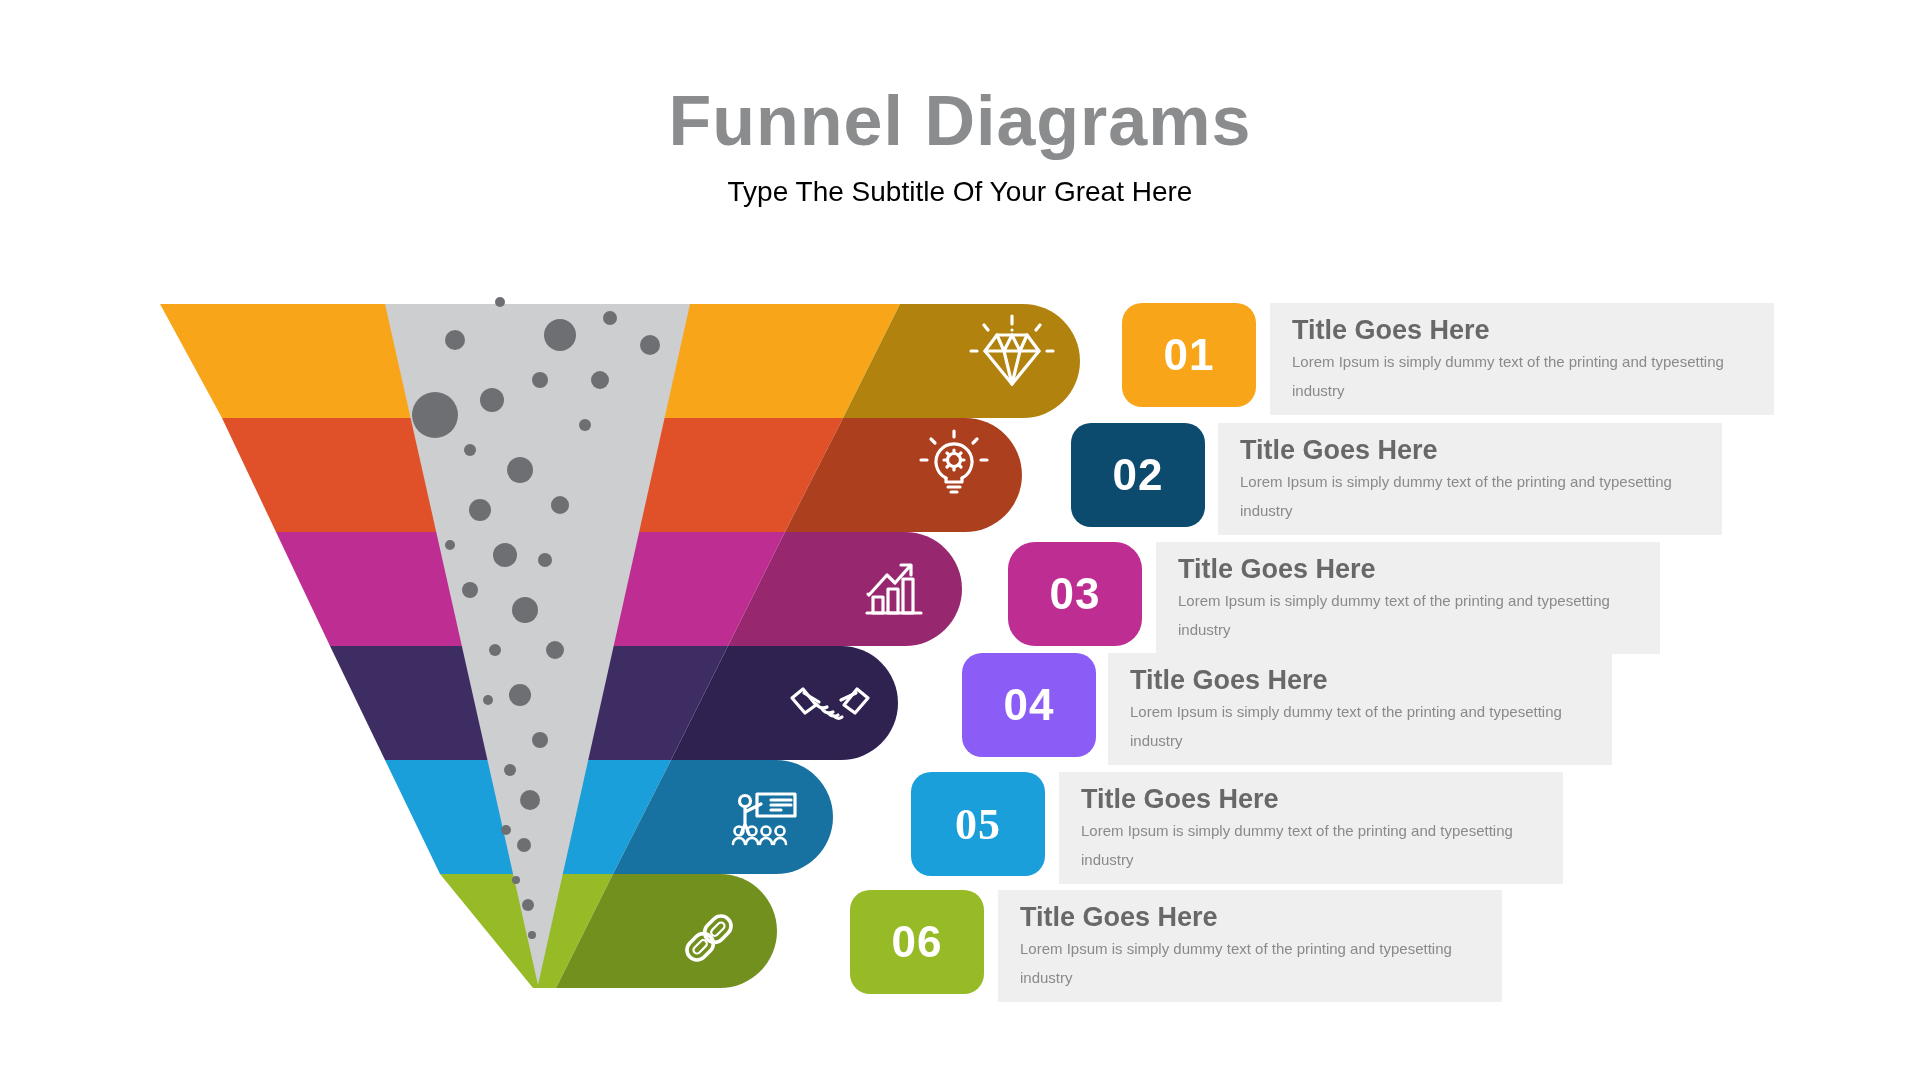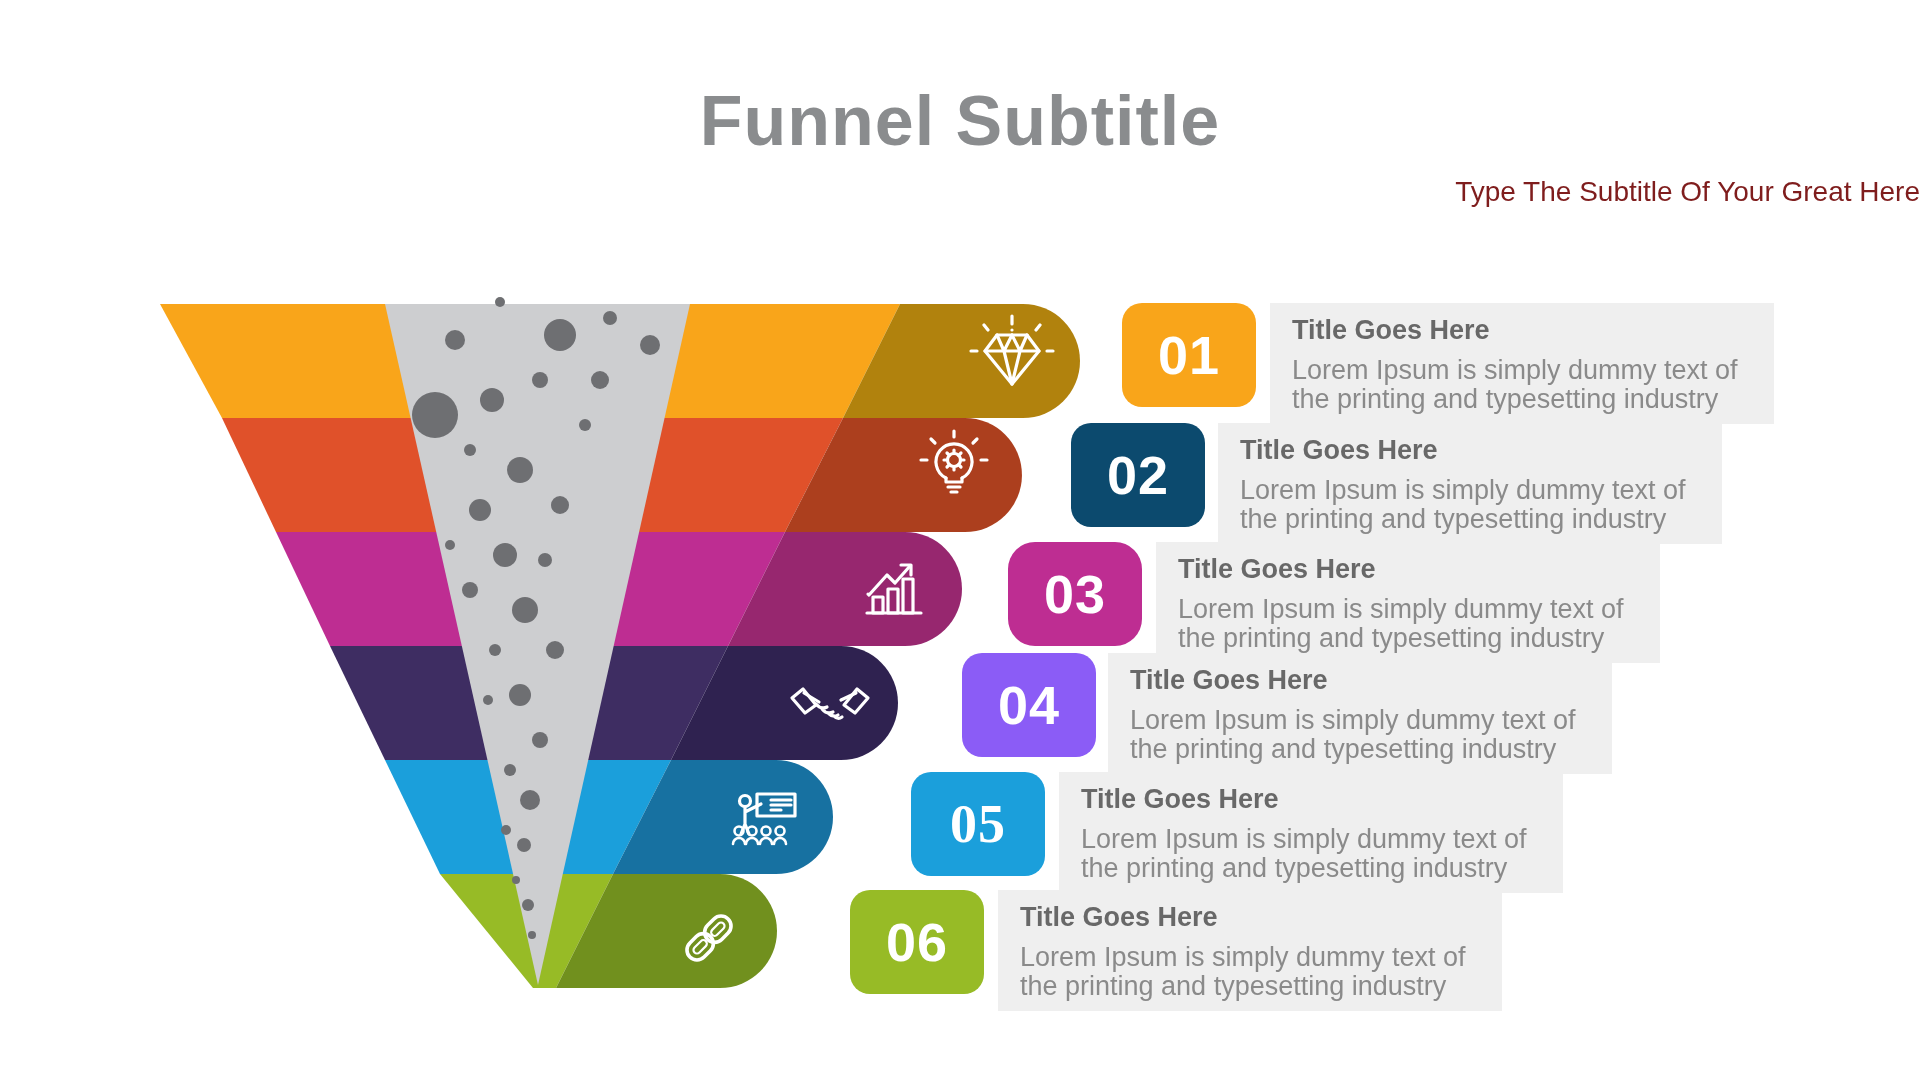--- a/index.html
+++ b/index.html
@@ -23,42 +23,42 @@
 
   
   svg.funnel{position:absolute;left:0;top:0;}
 
   
   .badge{
     position:absolute;width:134px;height:104px;border-radius:20px;
     display:flex;align-items:center;justify-content:center;
   }
   .badge span{
-    color:#ffffff;font-size:54px;font-weight:700;letter-spacing:1px;
+    color:#ffffff;font-size:44px;font-weight:700;letter-spacing:1px;
   }
   .block{
     position:absolute;width:504px;min-height:104px;box-sizing:border-box;
     background:#efefef;padding:11px 18px 10px 22px;
   }
   .block h3{
     margin:0;font-size:27px;line-height:33px;font-weight:700;color:#686868;
   }
   .block p{
-    margin:9px 0 0 0;font-size:27px;line-height:29px;color:#8a8a8a;
+    margin:0 0 0 0;font-size:15px;line-height:29px;color:#8a8a8a;
     width:452px;
   }
 </style>
 </head>
 <body>
 
 <div class="stage">
 
   <div class="header">
-    <h1 style="color: rgb(138, 140, 142);">Funnel Subtitle</h1>
-    <div class="subtitle" style="color: #7f1d1d; text-align: right;">Type The Subtitle Of Your Great Here</div>
+    <h1 style="color: rgb(138, 140, 142);">Funnel Diagrams</h1>
+    <div class="subtitle" style="color: #000000;">Type The Subtitle Of Your Great Here</div>
   </div>
 
   <svg class="funnel" width="1920" height="1080" viewBox="0 0 1920 1080">
 
     <polygon points="160,304 900,304 843,418 222,418" fill="#f9a51a"></polygon>
     <polygon points="222,418 843,418 785,532 276,532" fill="#e0512a"></polygon>
     <polygon points="276,532 785,532 728,646 330,646" fill="#be2d92"></polygon>
     <polygon points="330,646 728,646 671,760 385,760" fill="#3e2d62"></polygon>
     <polygon points="385,760 671,760 613,874 440,874" fill="#1b9fdb"></polygon>
     <polygon points="440,874 613,874 556,988 533,988" fill="#97bb26"></polygon>

